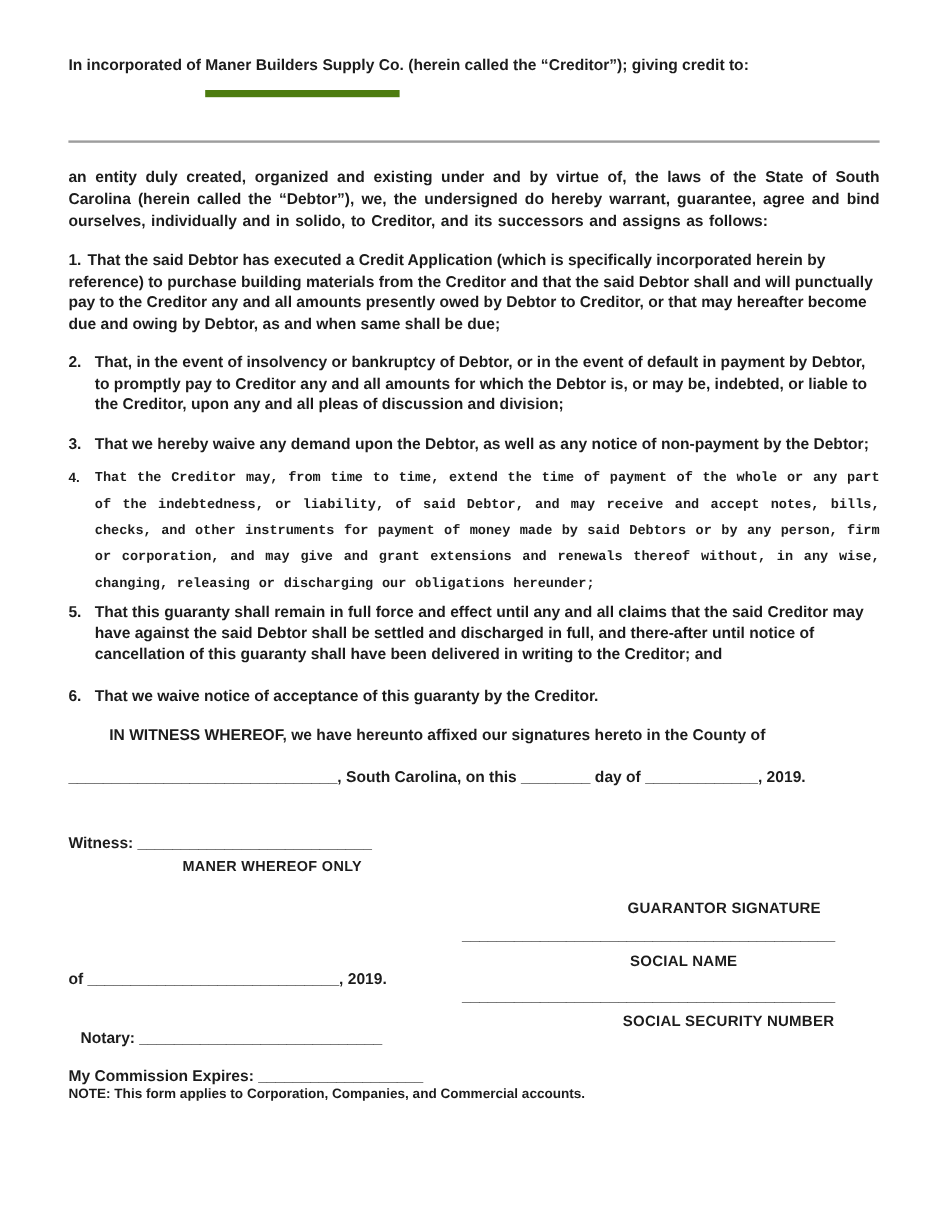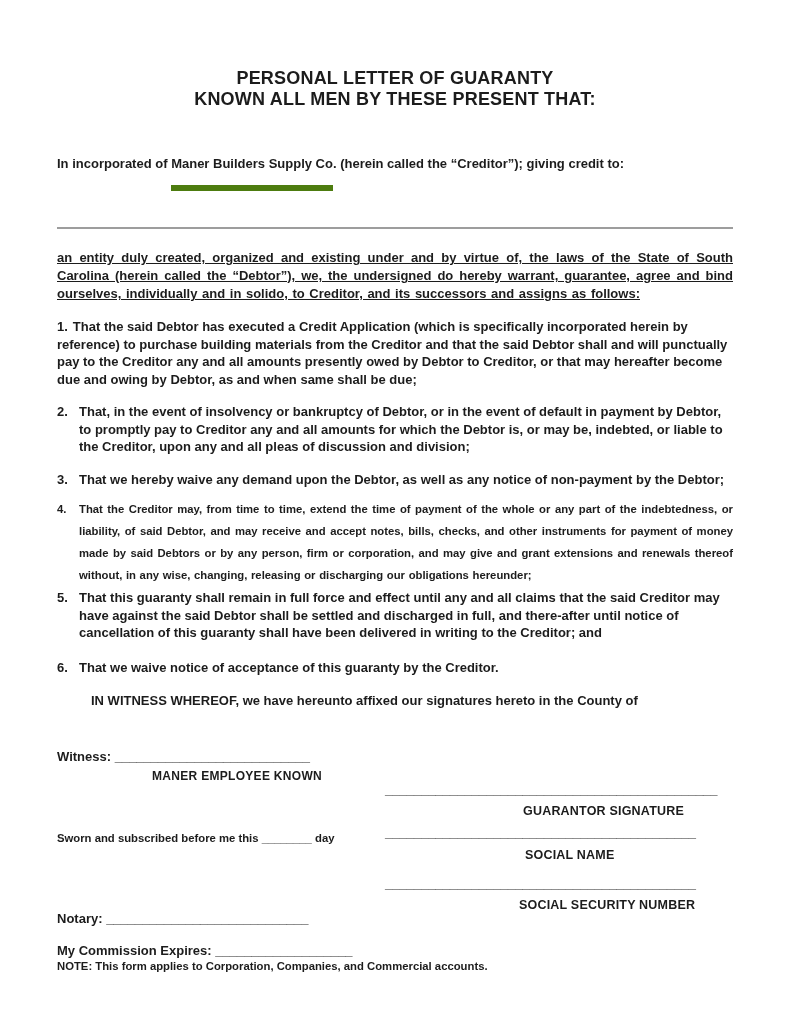--- a/index.html
+++ b/index.html
@@ -13,29 +13,29 @@
   }
   .page { width: 790px; height: 1022px; padding: 0 57px; overflow: hidden; position: relative; }
 
   .doc-title { margin-top: 68px; text-align: center; font-size: 18px; line-height: 21px; letter-spacing: 0.2px; }
 
   .consideration { margin: 45px 0 0 0; font-size: 13px; line-height: 17px; }
   .company-underline { border-bottom: 6px solid #4d7c0f; padding-bottom: 14px; }
 
   .divider { margin: 55px 0 0 0; border: none; border-top: 2px solid #9d9d9d; height: 0; }
 
-  .intro { margin: 20px 0 0 0; font-size: 13px; line-height: 18px; text-align: justify; word-spacing: 1px; text-decoration: underline; }
+  .intro { margin: 20px 0 0 0; font-size: 13px; line-height: 18px; text-align: justify; word-spacing: 1px; }
 
   .item { display: flex; margin-top: 15px; font-size: 13px; line-height: 17.5px; }
   .item .num { width: 22px; flex: 0 0 22px; }
   .item .txt { flex: 1; }
   .item-flush { display: block; margin: 15px 0 0 0; font-size: 13px; line-height: 17.5px; }
   .item-flush .num-inline { margin-right: 5px; }
   .item-small { margin-top: 10px; font-size: 11.3px; line-height: 22px; }
-  .item-small .txt { text-align: justify; word-spacing: 0.5px; }
+  .item-small .txt { text-align: justify; word-spacing: 0.5px; font-family: Liberation Mono, monospace; }
   .item-tight { margin-top: 3px; }
   .item-6 { margin-top: 17px; }
 
   .witness-clause { margin: 16px 0 0 0; font-size: 13px; line-height: 17.5px; padding-left: 34px; }
   .county-line { margin: 17px 0 0 0; font-size: 13px; line-height: 17.5px; white-space: nowrap; }
 
   .sig-section { position: relative; margin-top: 10px; height: 245px; font-size: 13px; }
   .sig-section .abs { position: absolute; white-space: nowrap; margin-top: 28px; }
 
   .witness-row   { top: 1px;  left: 0; }
@@ -43,35 +43,31 @@
 
   .guarantor-line  { top: 34px;  left: 328px; }
   .guarantor-label { top: 56px;  left: 466px; font-size: 12.5px; letter-spacing: 0.2px; }
   .print-line      { top: 77px;  left: 328px; }
   .print-label     { top: 100px; left: 468px; font-size: 12.5px; letter-spacing: 0.2px; }
   .ssn-line        { top: 128px; left: 328px; }
   .ssn-label       { top: 150px; left: 462px; font-size: 12.5px; letter-spacing: 0.2px; }
 
   .sworn-row      { top: 84px;  left: 0; font-size: 11.3px; }
   .of-row         { top: 114px; left: 0; }
-  .notary-row     { top: 163px; left: 0; }
+  .notary-row     { top: 163px; left: 10px; }
   .commission-row { top: 195px; left: 0; }
   .note-row       { top: 212px; left: 0; font-size: 11.3px; }
 
   .blank { letter-spacing: 0; }
 </style>
 </head>
 <body>
 
 <div class="page">
 
-  <div class="doc-title">
-    <div>PERSONAL LETTER OF GUARANTY</div>
-    <div>KNOWN ALL MEN BY THESE PRESENT THAT:</div>
-  </div>
 
   <p class="consideration"><span>In incorporated of </span><span class="company-underline">Maner Builders Supply Co</span><span>. (herein called the “Creditor”); giving credit to:</span></p>
 
   <hr class="divider">
 
   <p class="intro">an entity duly created, organized and existing under and by virtue of, the laws of the State of South Carolina (herein called the “Debtor”), we, the undersigned do hereby warrant, guarantee, agree and bind ourselves, individually and in solido, to Creditor, and its successors and assigns as follows:</p>
 
   <p class="item-flush"><span class="num-inline">1.</span><span>That the said Debtor has executed a Credit Application (which is specifically incorporated herein by reference) to purchase building materials from the Creditor and that the said Debtor shall and will punctually pay to the Creditor any and all amounts presently owed by Debtor to Creditor, or that may hereafter become due and owing by Debtor, as and when same shall be due;</span></p>
 
   <div class="item">
@@ -94,34 +90,34 @@
     <span class="txt">That this guaranty shall remain in full force and effect until any and all claims that the said Creditor may have against the said Debtor shall be settled and discharged in full, and there-after until notice of cancellation of this guaranty shall have been delivered in writing to the Creditor; and</span>
   </div>
 
   <div class="item item-6">
     <span class="num">6.</span>
     <span class="txt">That we waive notice of acceptance of this guaranty by the Creditor.</span>
   </div>
 
   <p class="witness-clause">IN WITNESS WHEREOF, we have hereunto affixed our signatures hereto in the County of</p>
 
+  <p class="county-line"><span class="blank">_______________________________</span><span>, South Carolina, on this </span><span class="blank">________</span><span> day of </span><span class="blank">_____________</span><span>, 2019.</span></p>
 
   <div class="sig-section">
 
     <div class="abs witness-row"><span>Witness: </span><span class="blank">___________________________</span></div>
-    <div class="abs maner-label">MANER EMPLOYEE KNOWN</div>
+    <div class="abs maner-label">MANER WHEREOF ONLY</div>
 
-    <div class="abs guarantor-line blank">______________________________________________</div>
     <div class="abs guarantor-label">GUARANTOR SIGNATURE</div>
 
-    <div class="abs sworn-row"><span>Sworn and subscribed before me this </span><span class="blank">________</span><span> day</span></div>
 
     <div class="abs print-line blank">___________________________________________</div>
     <div class="abs print-label">SOCIAL NAME</div>
 
+    <div class="abs of-row"><span>of </span><span class="blank">_____________________________</span><span>, 2019.</span></div>
 
     <div class="abs ssn-line blank">___________________________________________</div>
     <div class="abs ssn-label">SOCIAL SECURITY NUMBER</div>
 
     <div class="abs notary-row"><span>Notary: </span><span class="blank">____________________________</span></div>
 
     <div class="abs note-row">NOTE: This form applies to Corporation, Companies, and Commercial accounts.</div>
 
     <div class="abs commission-row"><span>My Commission Expires: </span><span class="blank">___________________</span></div>
 

